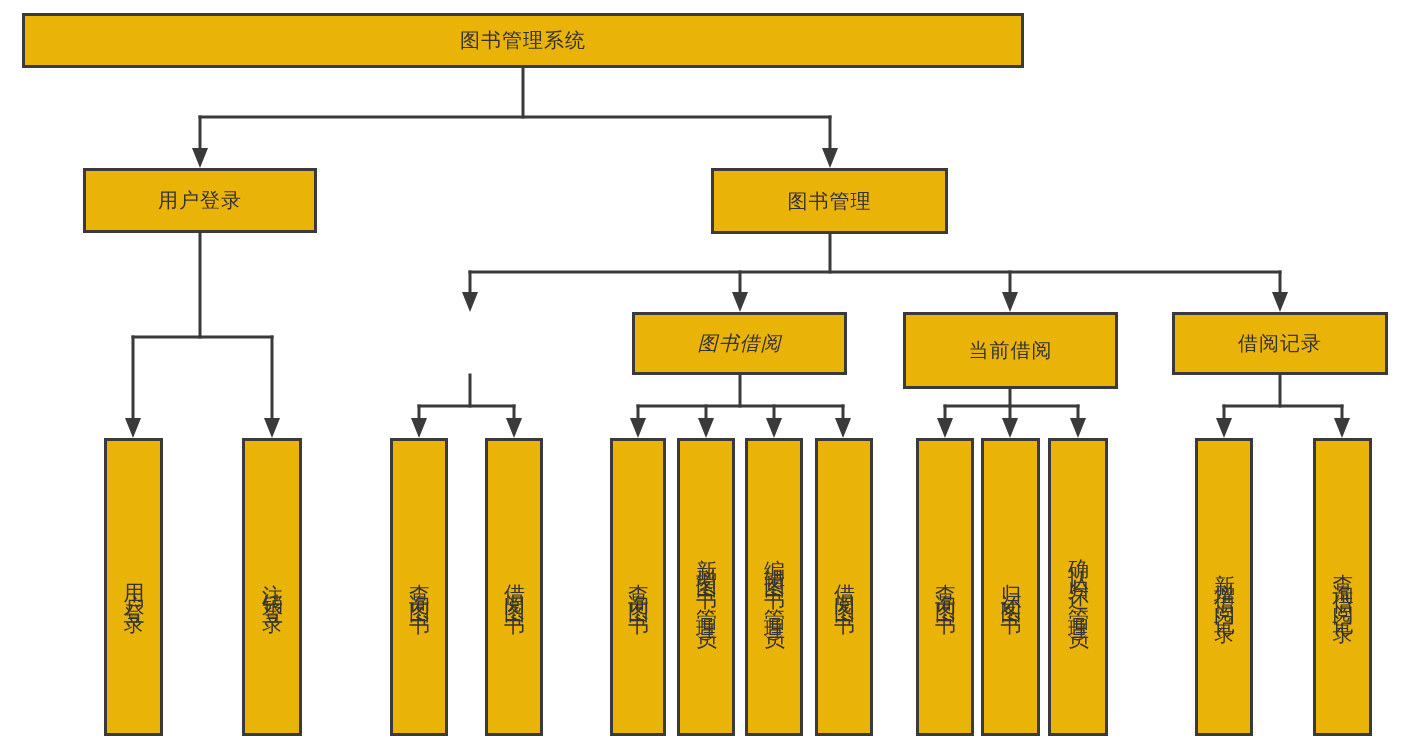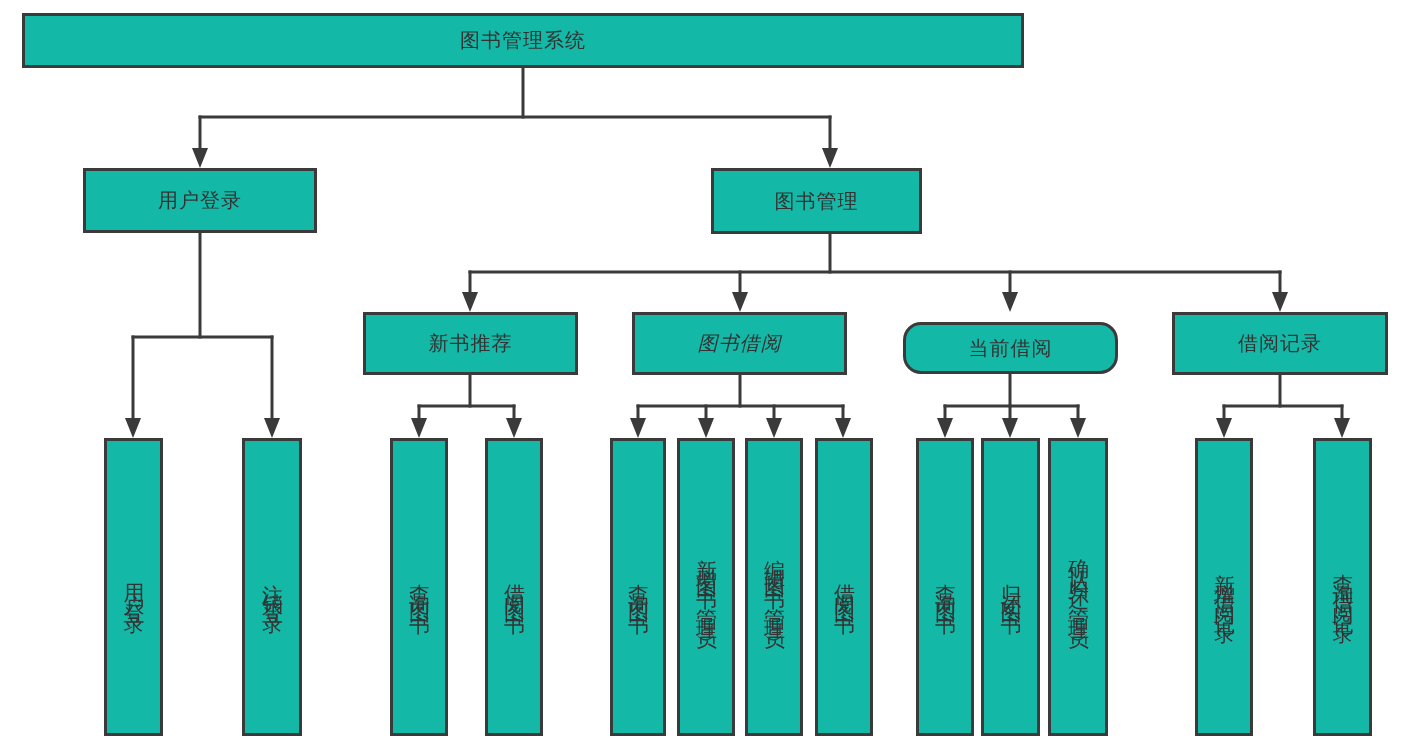--- a/index.html
+++ b/index.html
@@ -29,21 +29,21 @@
     stroke: var(--line);
     stroke-width: 3;
     stroke-linecap: square;
   }
   .connectors polygon {
     fill: var(--line);
   }
   .box {
     position: absolute;
     border: 3px solid var(--line);
-    background: #14b8a6;
+    background: #eab308;
     display: flex;
     align-items: center;
     justify-content: center;
     color: var(--text);
     font-size: 20px;
   }
   .box.h span {
     letter-spacing: 1px;
     white-space: nowrap;
   }
@@ -147,31 +147,28 @@
     </g>
   </svg>
 
   <div class="box h" style="left:22px; top:13px; width:1002px; height:55px;">
     <span>图书管理系统</span>
   </div>
 
   <div class="box h" style="left:83px; top:168px; width:234px; height:65px;">
     <span>用户登录</span>
   </div>
-  <div class="box h" style="left:711px; top:168px; width:211px; height:66px;">
+  <div class="box h" style="left:711px; top:168px; width:237px; height:66px;">
     <span>图书管理</span>
   </div>
 
-  <div class="box h" style="left:363px; top:312px; width:215px; height:63px;">
-    <span>新书推荐</span>
-  </div>
   <div class="box h" style="left:632px; top:312px; width:215px; height:63px;font-style:italic;">
     <span>图书借阅</span>
   </div>
-  <div class="box h" style="left:903px; top:322px; width:215px; height:52px;border-radius:18px;">
+  <div class="box h" style="left:903px; top:312px; width:215px; height:77px;">
     <span>当前借阅</span>
   </div>
   <div class="box h" style="left:1172px; top:312px; width:216px; height:63px;text-align:center;">
     <span>借阅记录</span>
   </div>
 
   <div class="box v" style="left:104px; top:438px; width:59px; height:298px;">
     <span>用户登录</span>
   </div>
   <div class="box v" style="left:242px; top:438px; width:60px; height:298px;">

